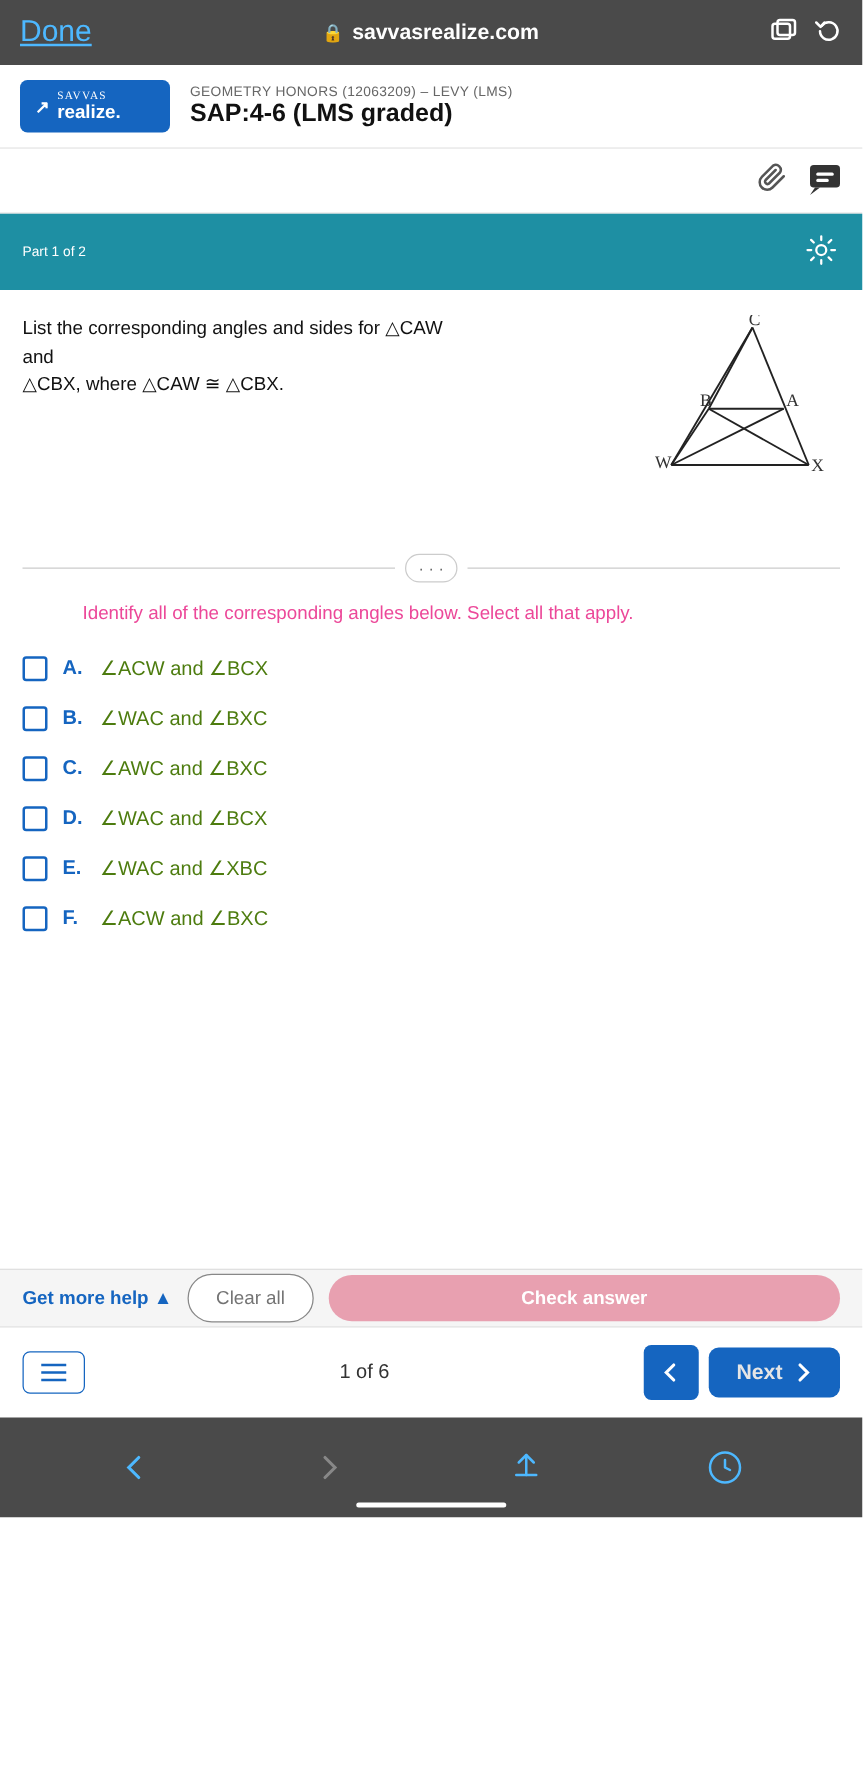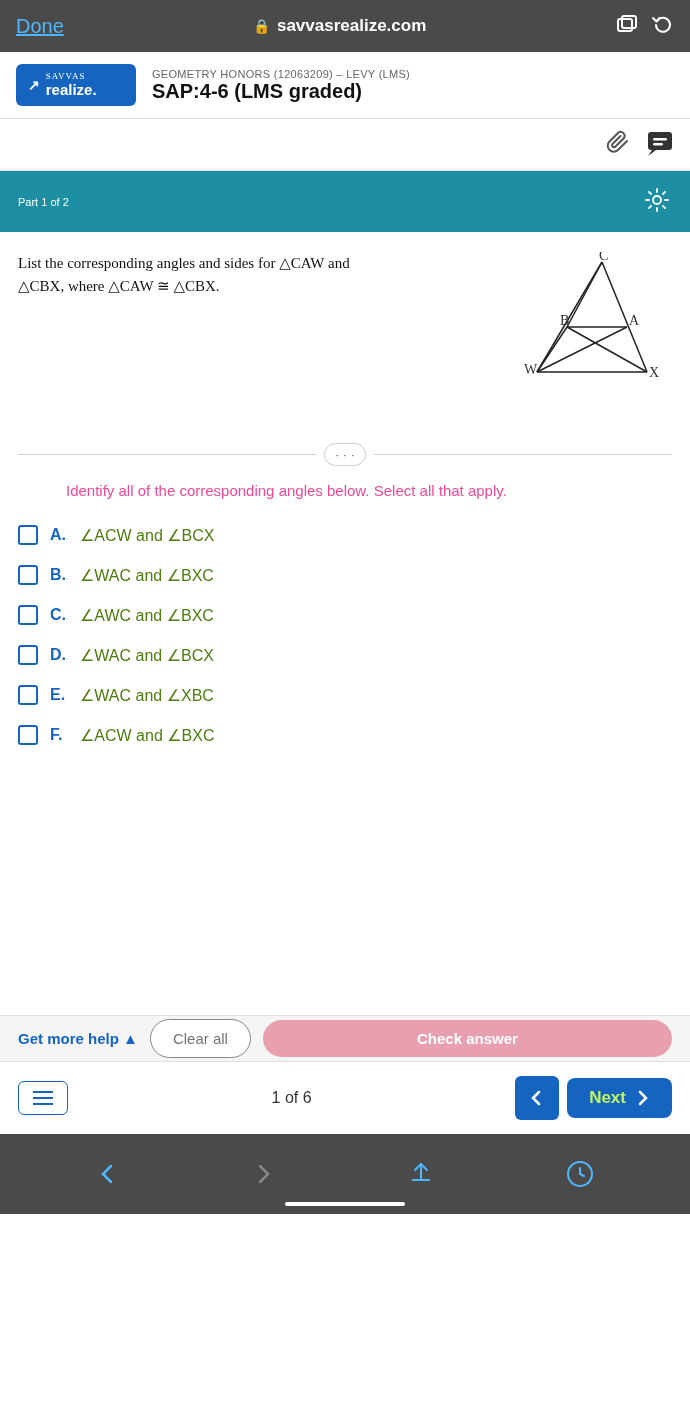--- a/index.html
+++ b/index.html
@@ -10,21 +10,21 @@
     .browser-bar {
       background: #4a4a4a;
       height: 52px;
       display: flex;
       align-items: center;
       justify-content: space-between;
       padding: 0 16px;
     }
     .browser-bar-done {
       color: #4db8ff;
-      font-size: 20px;
+      font-size: 24px;
       font-weight: 400;
       text-decoration: underline;
     }
     .browser-bar-url {
       color: #fff;
       font-size: 17px;
       font-weight: 600;
       display: flex;
       align-items: center;
       gap: 6px;
@@ -129,21 +129,20 @@
     
     .question-area {
       padding: 20px 18px 0 18px;
       background: #fff;
     }
     .question-text {
       font-size: 15px;
       color: #111;
       line-height: 1.5;
       max-width: 340px;
-      font-family: Liberation Serif, serif;
     }
     .question-with-diagram {
       display: flex;
       align-items: flex-start;
       justify-content: space-between;
     }
     .diagram-area {
       width: 200px;
       height: 175px;
       flex-shrink: 0;
@@ -296,21 +295,21 @@
     }
     .next-btn {
       background: #1565c0;
       border: none;
       border-radius: 8px;
       padding: 10px 22px;
       cursor: pointer;
       display: flex;
       align-items: center;
       gap: 8px;
-      color: #bef264;
+      color: #e5e5e5;
       font-size: 17px;
       font-weight: 600;
     }
 
     
     .bottom-nav {
       background: #4a4a4a;
       height: 80px;
       display: flex;
       align-items: center;

